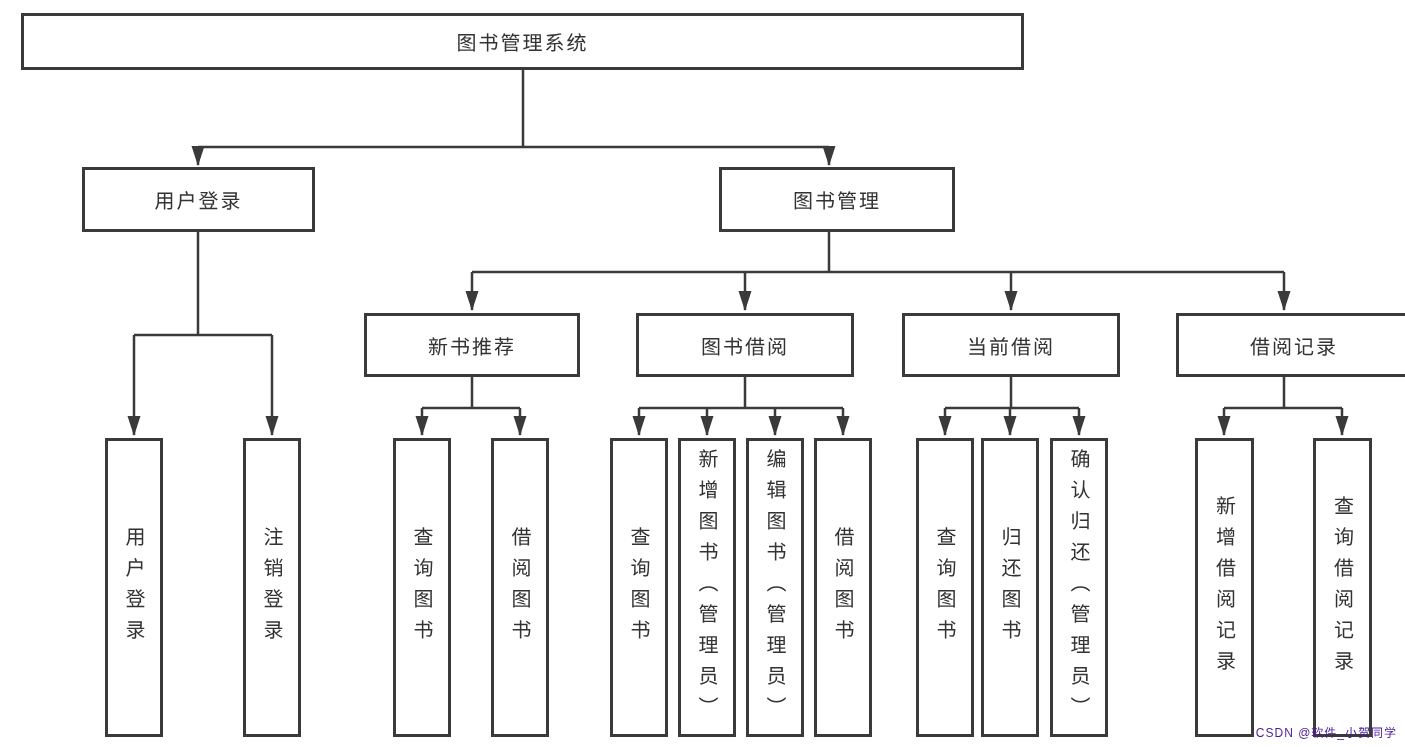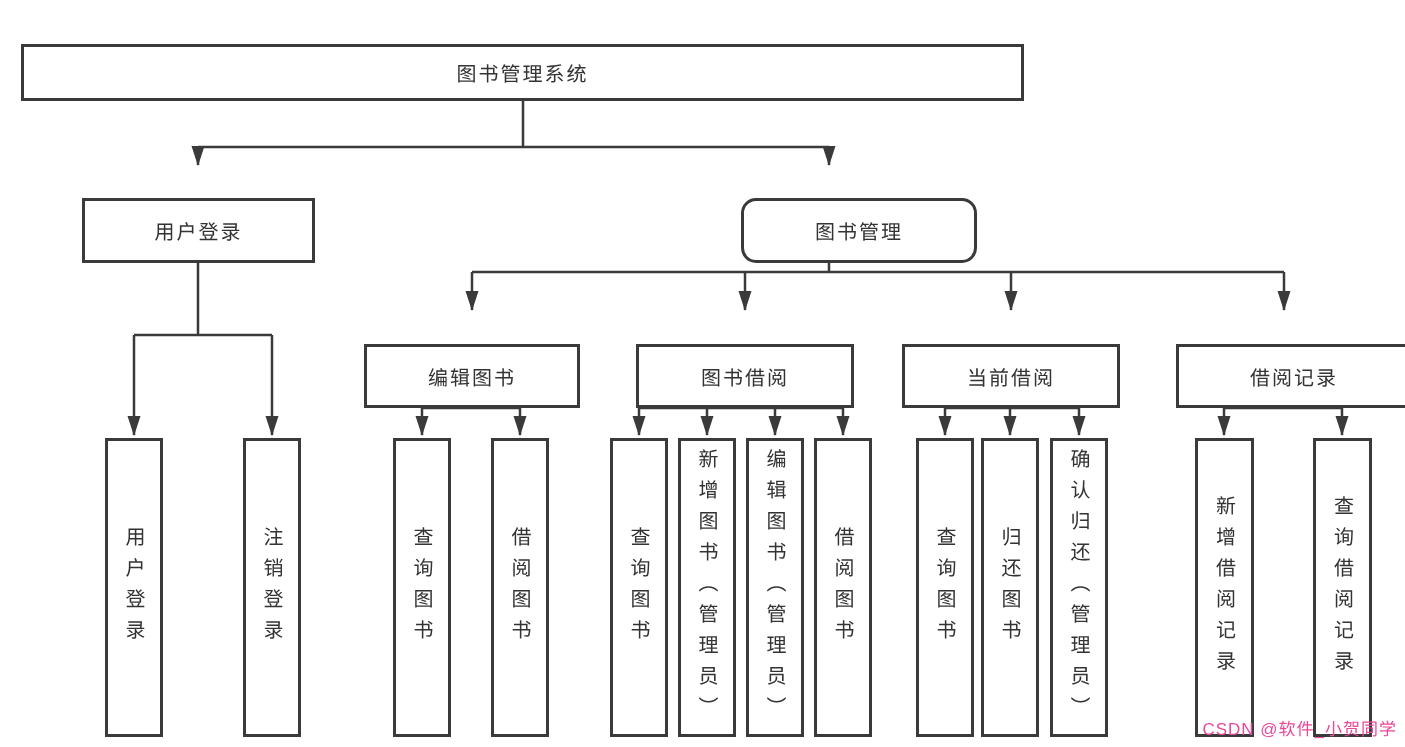--- a/index.html
+++ b/index.html
@@ -28,33 +28,32 @@
     display: flex;
     align-items: center;
     justify-content: center;
     color: #333333;
   }
   .h-node {
     font-size: 20px;
     letter-spacing: 2px;
     text-align: right;
     white-space: nowrap;
-    margin-top: 31px;
   }
   .v-node {
     writing-mode: vertical-rl;
     text-orientation: mixed;
     font-size: 20px;
     letter-spacing: 11px;
     line-height: 1;
   }
   .lvl1 { left: 21px;  top: 13px;  width: 1003px; height: 57px; }
 
   .n-user-login-group { left: 82px;  top: 167px; width: 233px; height: 65px; }
-  .n-book-management  { left: 741px; top: 167px; width: 236px; height: 65px; border-radius: 15px; }
+  .n-book-management  { left: 719px; top: 167px; width: 236px; height: 65px; }
 
   .lvl3 { top: 313px; height: 64px; }
   .n-new-book   { left: 364px;  width: 216px; }
   .n-book-borrow{ left: 636px;  width: 218px; font-family: Liberation Mono, monospace; }
   .n-cur-borrow { left: 902px;  width: 218px; }
   .n-records    { left: 1176px; width: 236px; }
 
   .lvl4 { top: 438px; height: 299px; width: 58px; }
   .n-ul-login    { left: 105px; }
   .n-ul-logout   { left: 243px; }
@@ -67,23 +66,23 @@
   .n-cb-query    { left: 916px; }
   .n-cb-return   { left: 981px; }
   .n-cb-confirm  { left: 1050px; }
   .n-br-add      { left: 1195px; width: 59px; }
   .n-br-query    { left: 1313px; width: 59px; }
 
   .watermark {
     position: absolute;
     right: 8px;
     bottom: 7px;
-    font-size: 17px;
+    font-size: 12px;
     letter-spacing: 1px;
-    color: #ec4899;
+    color: #4c1d95;
     white-space: nowrap;
   }
 </style>
 </head>
 <body>
 
 <div class="canvas">
 
   <svg class="wires" viewBox="0 0 1405 747">
     <defs>
@@ -131,21 +130,21 @@
   </div>
 
   <div class="node h-node n-user-login-group">
     <span>用户登录</span>
   </div>
   <div class="node h-node n-book-management">
     <span>图书管理</span>
   </div>
 
   <div class="node h-node lvl3 n-new-book">
-    <span>编辑图书</span>
+    <span>新书推荐</span>
   </div>
   <div class="node h-node lvl3 n-book-borrow">
     <span>图书借阅</span>
   </div>
   <div class="node h-node lvl3 n-cur-borrow">
     <span>当前借阅</span>
   </div>
   <div class="node h-node lvl3 n-records">
     <span>借阅记录</span>
   </div>

